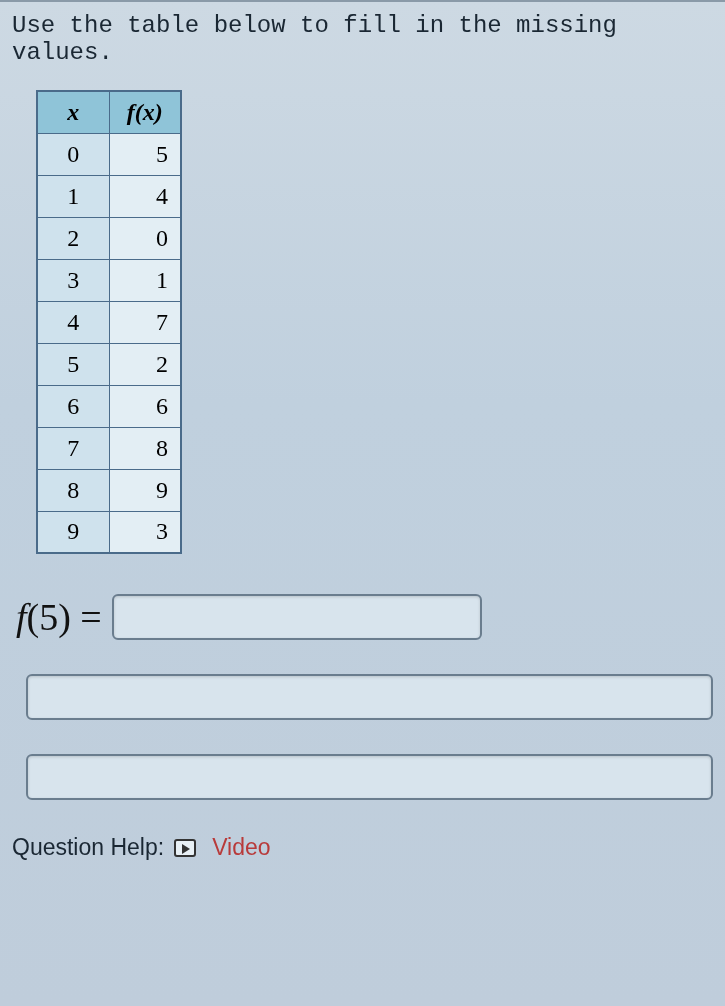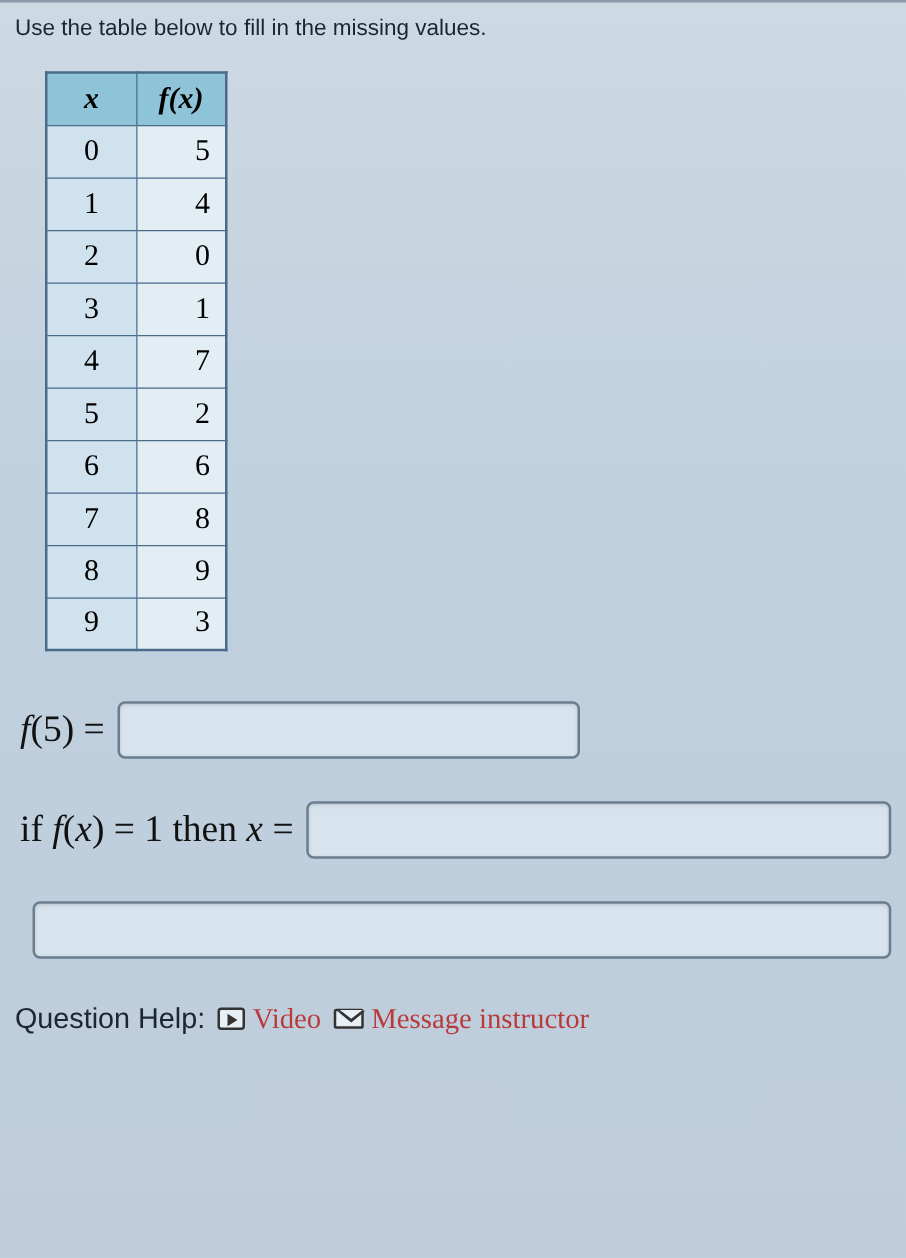--- a/index.html
+++ b/index.html
@@ -12,24 +12,24 @@
     height: 1006px;
     overflow: hidden;
   }
   .container {
     padding: 10px 12px;
     background: linear-gradient(180deg, #cdd9e3 0%, #c0d0de 40%, #bfcddb 100%);
     min-height: 1006px;
     border-top: 2px solid #8a9aa8;
   }
   .instruction {
-    font-size: 18px;
+    font-size: 24px;
     color: #1a2733;
     margin-bottom: 24px;
-    font-family: Liberation Sans, sans-serif;
+    font-family: Liberation Mono, monospace;
     font-weight: 500;
   }
   .data-table {
     border-collapse: collapse;
     margin: 20px 0 40px 24px;
     border: 2px solid #4a6b8a;
   }
   .data-table th, .data-table td {
     border: 1px solid #4a6b8a;
     width: 72px;
@@ -54,21 +54,21 @@
     padding-right: 12px;
   }
   .question-row {
     margin: 30px 0 34px 4px;
     display: flex;
     align-items: center;
     flex-wrap: nowrap;
   }
   .math {
     font-family: 'Times New Roman', serif;
-    font-size: 30px;
+    font-size: 38px;
     color: #111;
     white-space: nowrap;
   }
   .math .fn { font-style: italic; }
   .math .var { font-style: italic; }
   .math sup { font-size: 0.65em; position: relative; top: -0.45em; }
   .answer-input {
     margin-left: 10px;
     height: 46px;
     border: 2px solid #6a7d8e;
@@ -90,22 +90,21 @@
     color: #1a2733;
     display: flex;
     align-items: center;
     gap: 10px;
   }
   .help-link {
     color: #b83a3a;
     cursor: pointer;
     display: inline-flex;
     align-items: center;
-    gap: 6px;
-    font-family: Liberation Serif, serif;
+    gap: 16px;
   }
   .icon-box {
     display: inline-block;
     width: 22px;
     height: 18px;
     border: 2px solid #333;
     border-radius: 3px;
     position: relative;
     background: #e8f0f5;
   }
@@ -204,34 +203,29 @@
         </tr>
     </tbody>
   </table>
 
   <div class="question-row">
     <span class="math"><span class="fn">f</span>(5) =</span>
     <input class="answer-input w1" type="text" value="" style="">
   </div>
 
   <div class="question-row">
-    <span class="math"><span style="font-style:normal">if </span><span class="fn">f</span>(<span class="var">x</span>) = 1<span style="font-style:normal"> then </span><span class="var">x</span> =</span>
     <input class="answer-input w2" type="text" value="" style="">
   </div>
 
   <div class="question-row">
     <input class="answer-input w3" type="text" value="" style="">
   </div>
 
 
   <div class="help-row">
     <span>Question Help:</span>
     <span class="help-link">
       <span class="icon-box"></span>
       <span>Video</span>
     </span>
-    <span class="help-link">
-      <span class="icon-mail"></span>
-      <span>Message instructor</span>
-    </span>
   </div>
 
 </div>
 
 </body></html>

